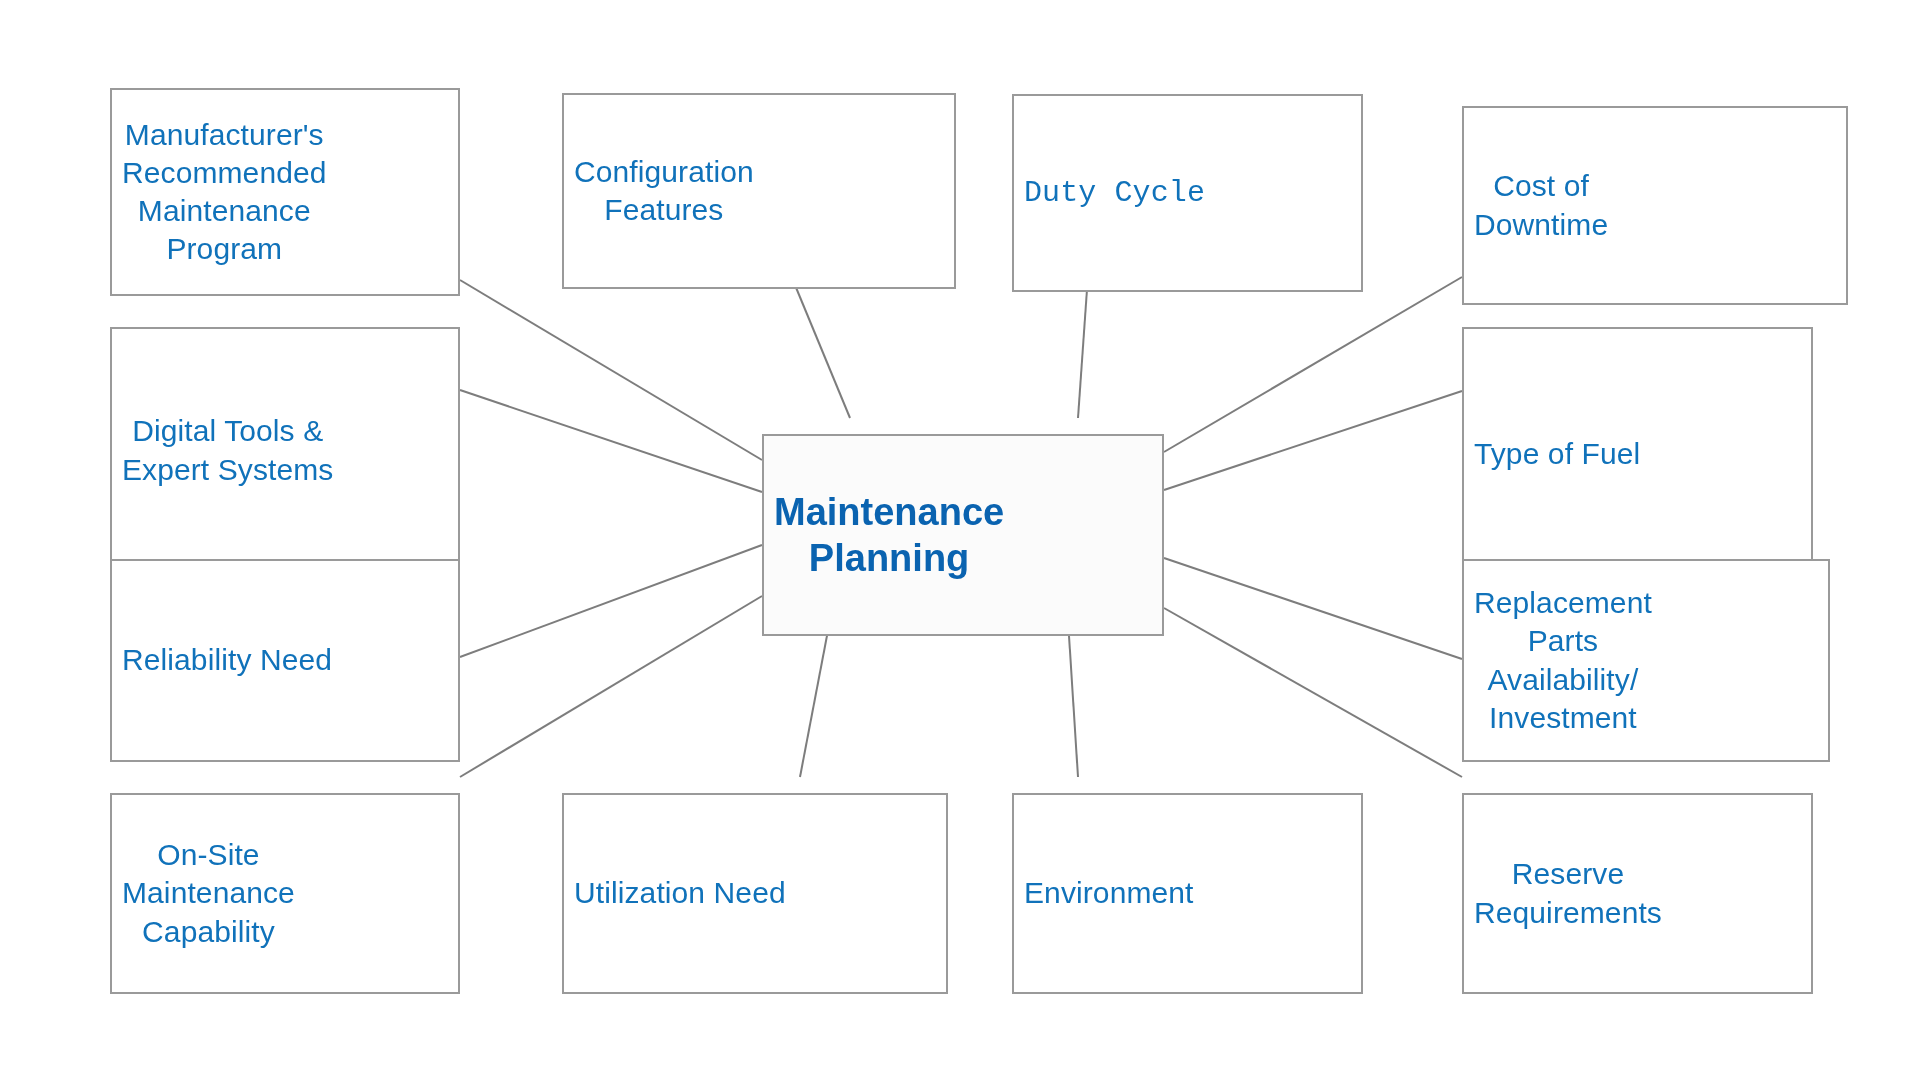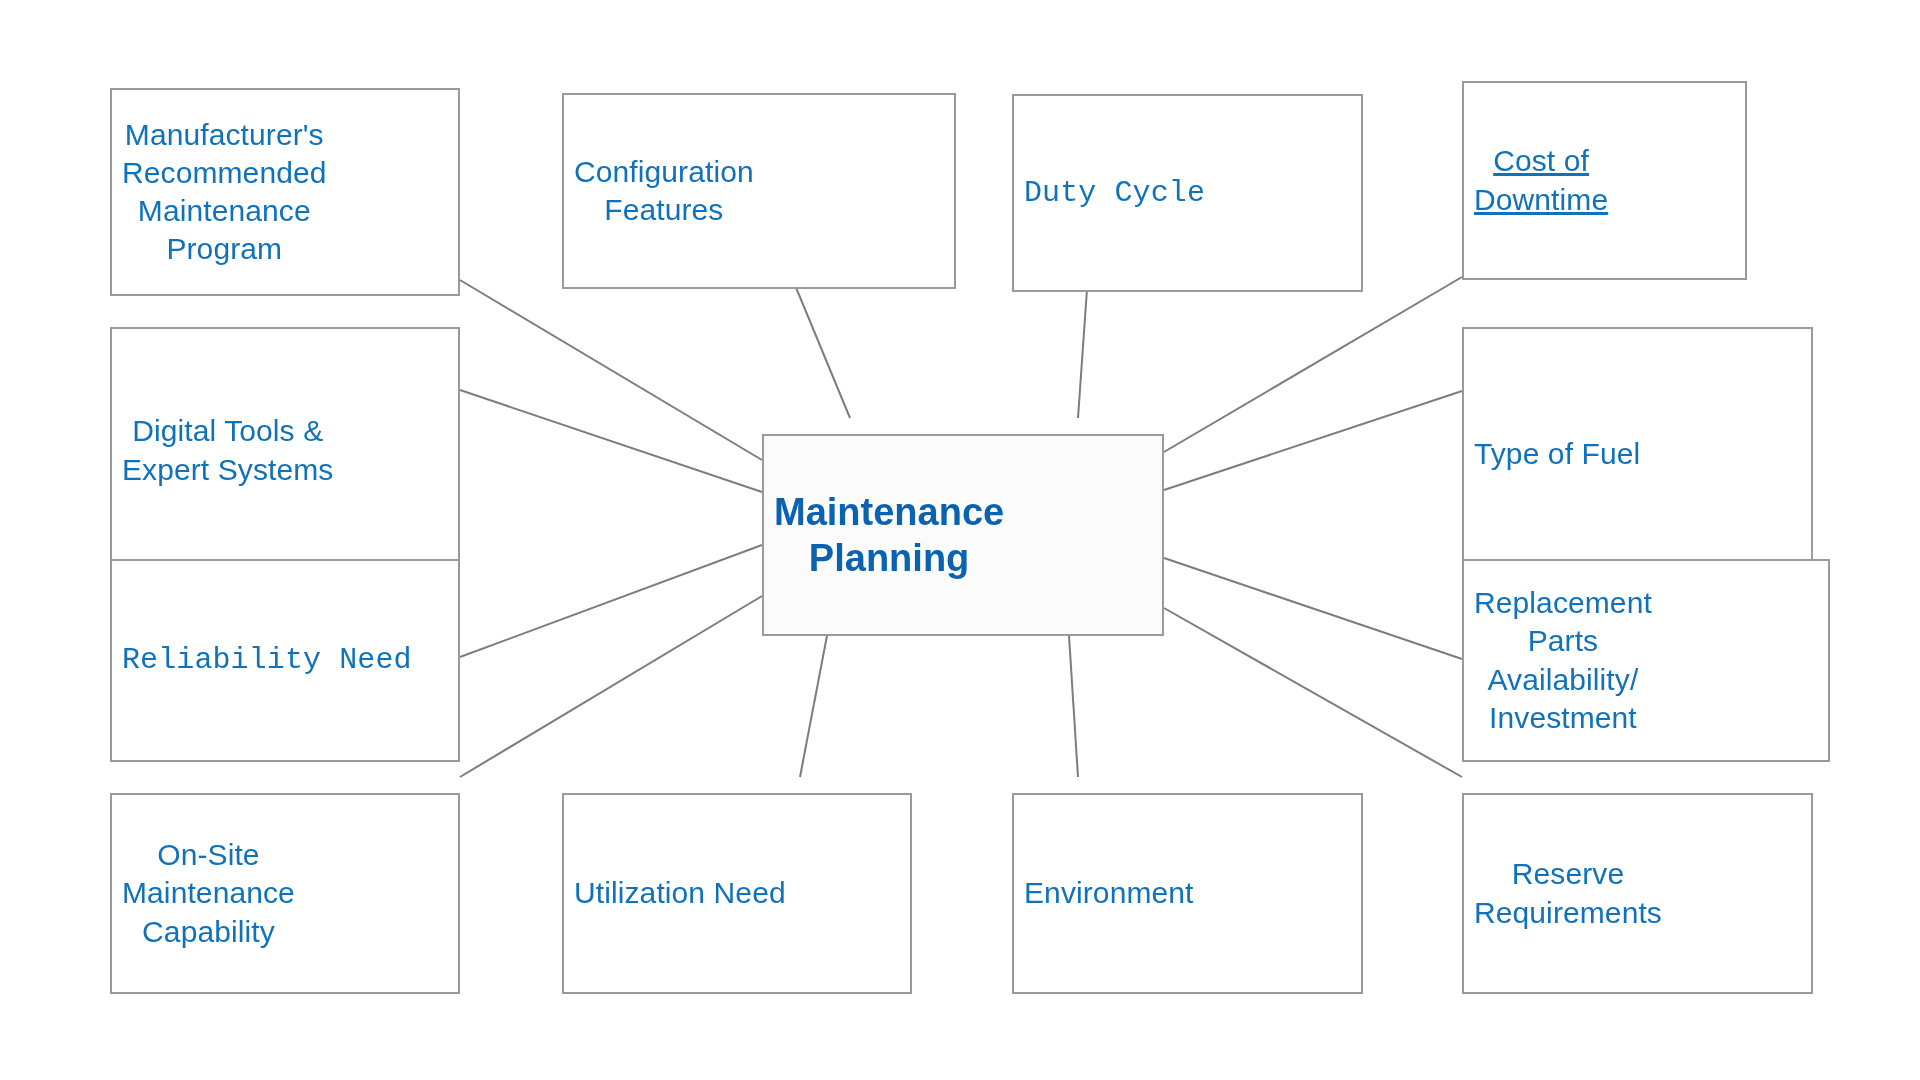--- a/index.html
+++ b/index.html
@@ -87,46 +87,46 @@
 Maintenance
 Program</span>
       </div>
       <div class="node" style="left: 562px; top: 77px; width: 394px; height: 196px;">
         <span class="node-label">Configuration
 Features</span>
       </div>
       <div class="node" style="left: 1012px; top: 78px; width: 351px; height: 198px; font-family: Liberation Mono, monospace;">
         <span class="node-label">Duty Cycle</span>
       </div>
-      <div class="node" style="left: 1462px; top: 65px; width: 285px; height: 199px; text-decoration: underline;">
+      <div class="node" style="left: 1462px; top: 90px; width: 386px; height: 199px;">
         <span class="node-label">Cost of
 Downtime</span>
       </div>
       <div class="node" style="left: 110px; top: 311px; width: 350px; height: 247px;">
         <span class="node-label">Digital Tools &amp;
 Expert Systems</span>
       </div>
       <div class="node" style="left: 1462px; top: 311px; width: 351px; height: 255px;">
         <span class="node-label">Type of Fuel</span>
       </div>
-      <div class="node" style="left: 110px; top: 543px; width: 350px; height: 203px; font-family: Liberation Mono, monospace;">
+      <div class="node" style="left: 110px; top: 543px; width: 350px; height: 203px;">
         <span class="node-label">Reliability Need</span>
       </div>
       <div class="node" style="left: 1462px; top: 543px; width: 368px; height: 203px;">
         <span class="node-label">Replacement
 Parts
 Availability/
 Investment</span>
       </div>
       <div class="node" style="left: 110px; top: 777px; width: 350px; height: 201px;">
         <span class="node-label">On-Site
 Maintenance
 Capability</span>
       </div>
-      <div class="node" style="left: 562px; top: 777px; width: 350px; height: 201px;">
+      <div class="node" style="left: 562px; top: 777px; width: 386px; height: 201px;">
         <span class="node-label">Utilization Need</span>
       </div>
       <div class="node" style="left: 1012px; top: 777px; width: 351px; height: 201px;">
         <span class="node-label">Environment</span>
       </div>
       <div class="node" style="left: 1462px; top: 777px; width: 351px; height: 201px;">
         <span class="node-label">Reserve
 Requirements</span>
       </div>
       <div class="node center-node" style="left: 762px; top: 418px; width: 402px; height: 202px;">

